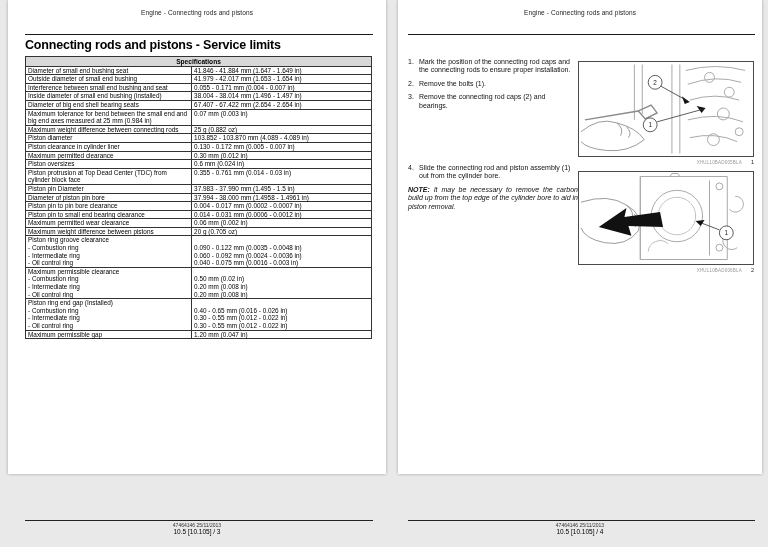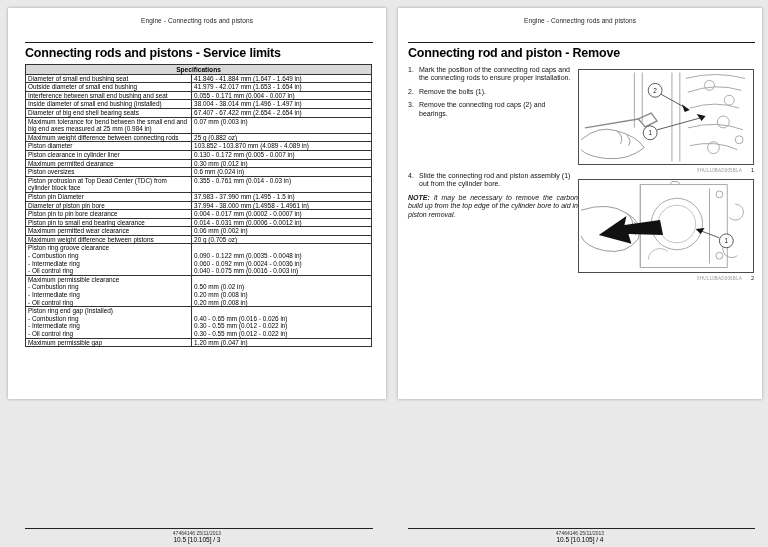--- a/index.html
+++ b/index.html
@@ -4,21 +4,21 @@
 <style>
   html,body { margin:0; padding:0; }
   body {
     background:#e9e9e9;
     font-family:"Liberation Sans", sans-serif;
     color:#111;
     -webkit-font-smoothing:antialiased;
   }
   .canvas { position:relative; width:768px; height:547px; background:#e9e9e9; overflow:hidden; }
   .page {
-    position:absolute; top:8px; height:391px; background:#fff;
+    position:absolute; top:0; height:474px; background:#fff;
     box-shadow:0 0 3px rgba(0,0,0,.30);
   }
   .page-left  { left:8px;   width:378px; }
   .page-right { left:398px; width:364px; }
 
   .page-header {
     position:absolute; top:9px; left:0; right:0;
     text-align:center; font-size:6.5px; color:#222; letter-spacing:.1px;
   }
   .title-rule { position:absolute; top:34px; height:0; border-top:1.5px solid #1a1a1a; }
@@ -304,21 +304,20 @@
     <div class="footer-rule"></div>
     <div class="footer">
       <div class="footer-line1">47464146 25/11/2013</div>
       <div class="footer-line2">10.5 [10.105] / 3</div>
     </div>
   </div>
 
   <div class="page page-right">
     <div class="page-header">Engine - Connecting rods and pistons</div>
     <div class="title-rule"></div>
-    <h1 class="page-title">Connecting rod and piston - Remove</h1>
 
     <div class="steps steps-a">
         <div class="step">
           <span class="step-num">1.</span>
           <span class="step-text">Mark the position of the connecting rod caps and the connecting rods to ensure proper installation.</span>
         </div>
         <div class="step">
           <span class="step-num">2.</span>
           <span class="step-text">Remove the bolts (1).</span>
         </div>

